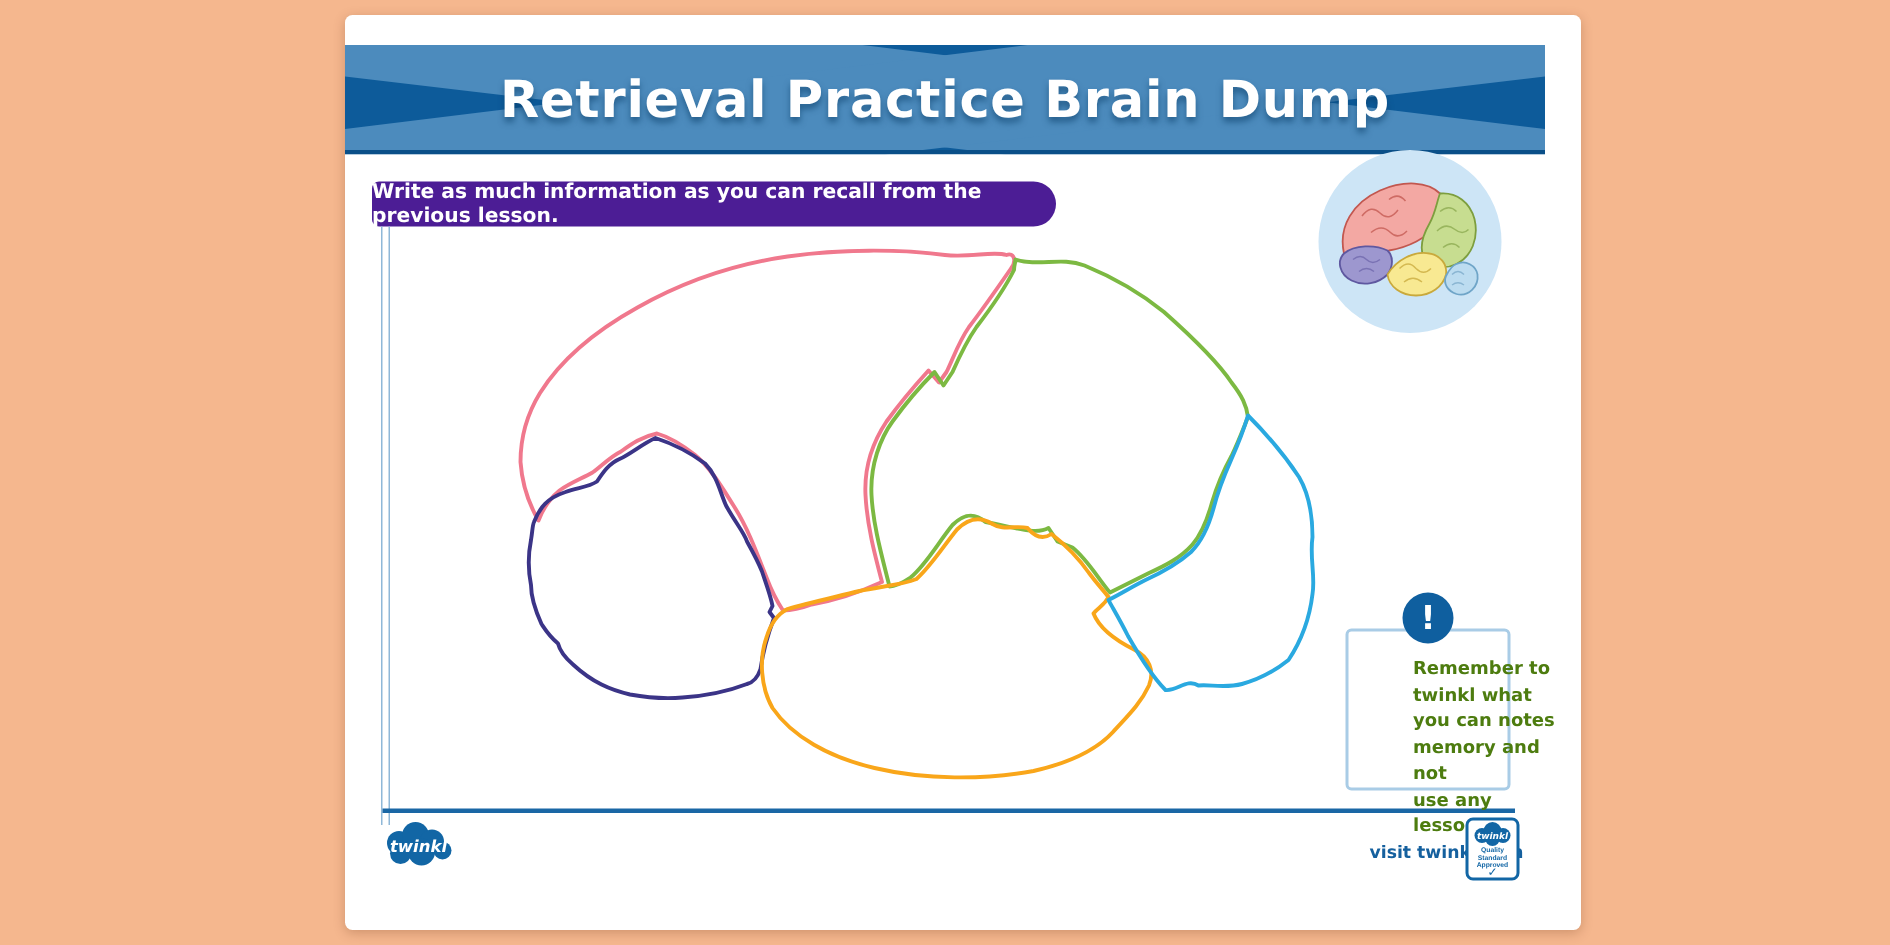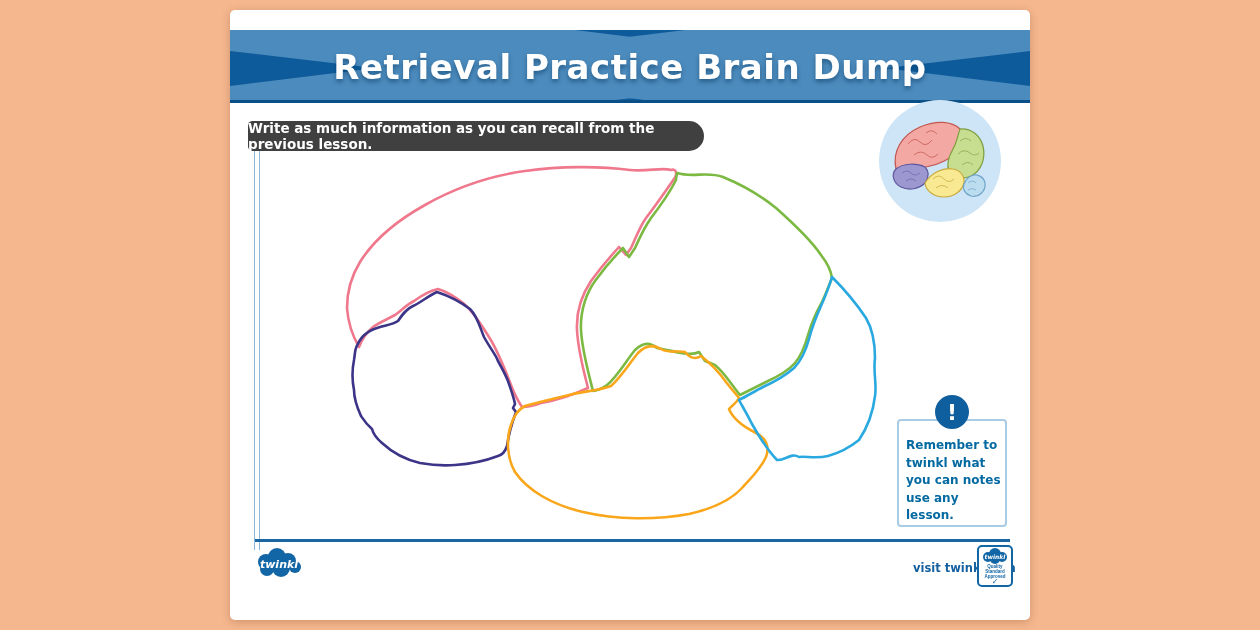--- a/index.html
+++ b/index.html
@@ -1,44 +1,44 @@
 <!DOCTYPE html>
 <html><head>
 <meta charset="utf-8">
 <style>
   html,body{margin:0;padding:0;width:1260px;height:630px;overflow:hidden;
     background:#f5b78e;font-family:"Liberation Sans",sans-serif;}
   .sheet{position:absolute;left:230px;top:10px;width:800px;height:610px;
-    background:#ffffff;border-radius:5px;box-shadow:0 2px 8px rgba(90,40,10,.25);}
+    background:#ffffff;border-radius:5px;box-shadow:0 2px 8px rgba(90,40,10,.25);padding-left:24px;}
   
   .banner{position:absolute;left:0;top:20px;width:800px;height:73px;overflow:hidden;}
   .banner svg{display:block}
   .title{position:absolute;left:0;top:20px;width:800px;height:73px;display:flex;
     align-items:center;justify-content:center;color:#ffffff;
     font-family:"DejaVu Sans",sans-serif;font-weight:bold;font-size:34px;
     letter-spacing:.5px;text-shadow:0 3px 4px rgba(8,58,100,.55);}
   
   .pill{position:absolute;left:18px;top:111px;width:456px;height:30px;
-    background:#404040;border-radius:5px 16px 16px 5px;display:flex;align-items:center;
+    background:#4c1d95;border-radius:5px 16px 16px 5px;display:flex;align-items:center;
     justify-content:center;color:#fff;font-weight:bold;font-size:13.5px;
     font-family:"DejaVu Sans",sans-serif;}
   
   .vline{position:absolute;left:24px;top:141px;width:4px;height:399px;
     border-left:1px solid #8fb8d8;border-right:1px solid #8fb8d8;}
   .hline{position:absolute;left:25px;top:529px;width:755px;height:3px;background:#1a67a5;}
   .map{position:absolute;left:25px;top:150px;}
   
   .brain-circle{position:absolute;left:648px;top:89px;width:124px;height:124px;}
   
   .note{position:absolute;left:667px;top:409px;width:110px;height:108px;
     border:2px solid #a9cce6;border-radius:4px;background:#fff;box-sizing:border-box;}
   .note-icon{position:absolute;left:705px;top:385px;width:34px;height:34px;border-radius:50%;
     background:#0f5f9f;color:#fff;display:flex;align-items:center;justify-content:center;
     font-weight:bold;font-size:22px;font-family:"DejaVu Sans",sans-serif;}
-  .note-text{position:absolute;left:676px;top:427px;width:96px;color:#0369a1;
+  .note-text{position:absolute;left:712px;top:427px;width:96px;color:#4d7c0f;
     font-family:"DejaVu Sans",sans-serif;font-weight:bold;font-size:12px;line-height:17.5px;}
   
   .logo{position:absolute;left:23px;top:537px;}
   .visit{position:absolute;left:683px;top:551px;color:#15609e;font-weight:bold;
     font-size:11.5px;font-family:"DejaVu Sans",sans-serif;}
   .badge{position:absolute;left:747px;top:535px;width:36px;height:42px;
     border:2px solid #1266a5;border-radius:5px;background:#fff;box-sizing:border-box;
     text-align:center;}
   .badge .b-cloud{margin:1px auto 0 auto;display:block}
   .badge .b-line{font-size:4.5px;line-height:5px;color:#1266a5;font-weight:bold;}
@@ -143,20 +143,21 @@
   </svg>
 
   <div class="note"></div>
   <div class="note-icon">
     <span>!</span>
   </div>
   <div class="note-text">
     <div>Remember to</div>
     <div>twinkl what</div>
     <div>you can notes</div>
+    <div>memory and not</div>
     <div>use any lesson.</div>
   </div>
 
   <svg class="logo" width="52" height="34" viewBox="0 0 52 34">
     <g fill="#1266a5">
       <circle cx="13" cy="15" r="8"></circle>
       <circle cx="24" cy="10" r="9"></circle>
       <circle cx="35" cy="14" r="8"></circle>
       <circle cx="42" cy="20" r="6"></circle>
       <circle cx="28" cy="21" r="9"></circle>

